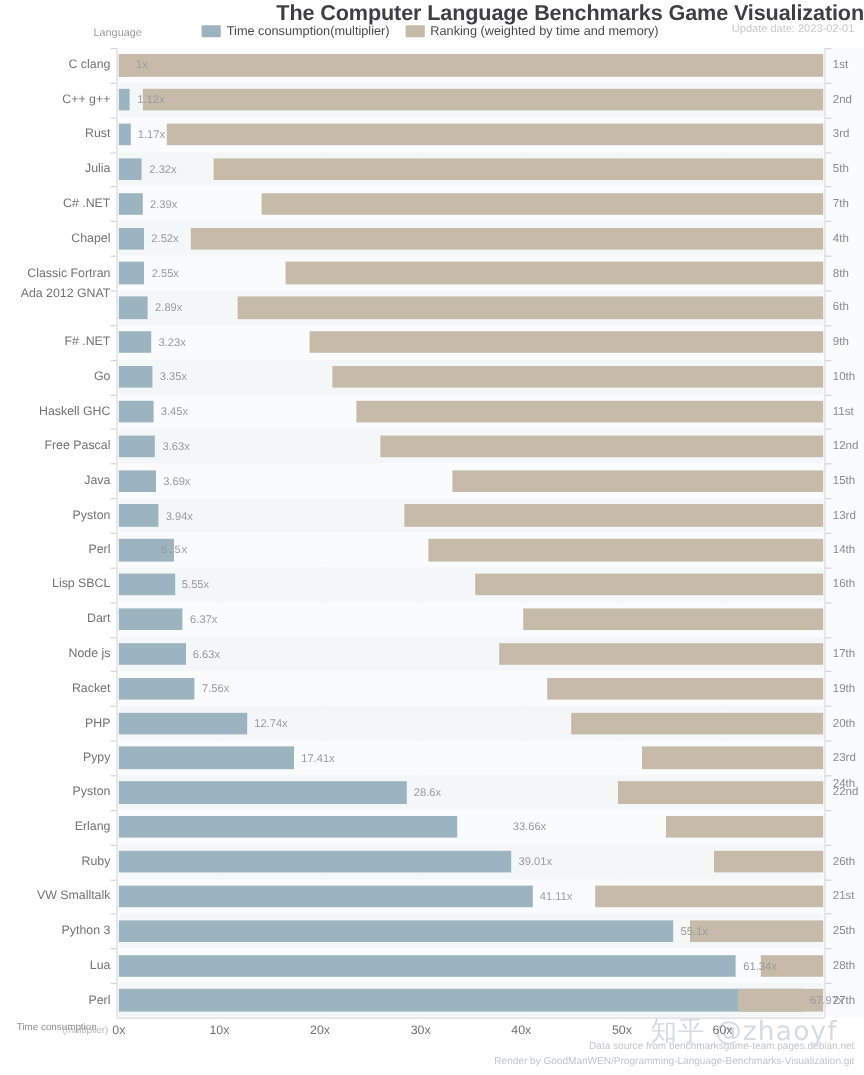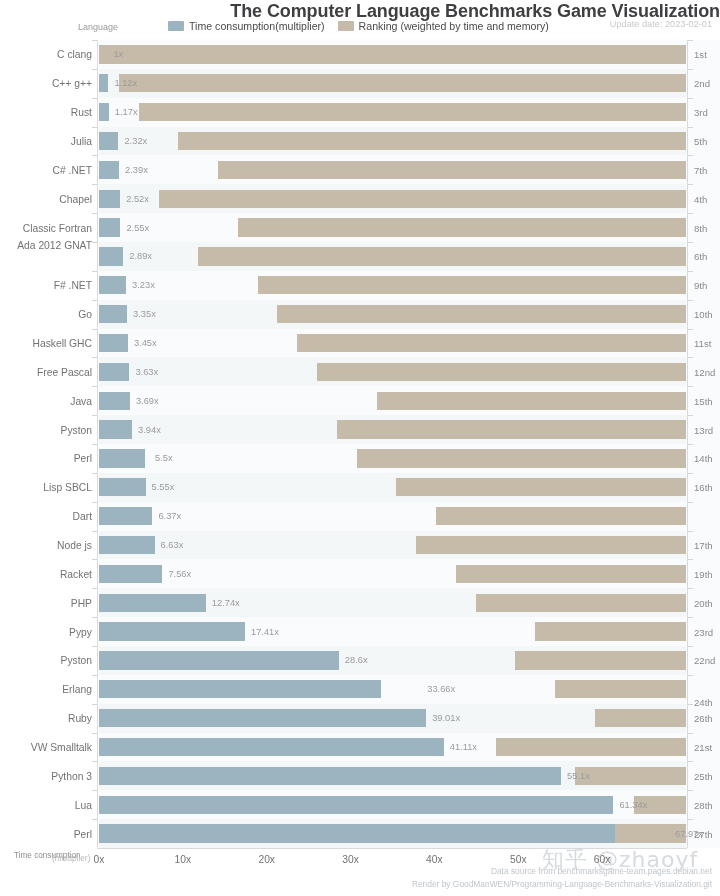--- a/index.html
+++ b/index.html
@@ -328,21 +328,21 @@
     <div class="band" style="top: 375.143px; height: 28.8571px; background: rgb(244, 247, 248);"></div>
     <div class="row" style="top: 380.481px; height: 18.18px;">
       <div class="bar-time" title="OCaml 3.94x" style="width: 33.0397px; background: rgb(156, 180, 191);"></div>
       <div class="bar-rank" title="OCaml 13rd" style="width: 349.027px; background: rgb(198, 187, 169);"></div>
       <div class="val-label" style="left: 39.0397px;">3.94x</div>
     </div>
     <div class="band" style="top: 404px; height: 28.8571px; background: rgb(250, 251, 252);"></div>
     <div class="row" style="top: 409.339px; height: 18.18px;">
       <div class="bar-time" title="Swift 5.5x" style="width: 46.1214px; background: rgb(156, 180, 191);"></div>
       <div class="bar-rank" title="Swift 14th" style="width: 329.196px; background: rgb(198, 187, 169);"></div>
-      <div class="val-label" style="left: 56px;">5.5x</div>
+      <div class="val-label" style="left: 35px; font-family: Liberation Mono, monospace;">5.5x</div>
     </div>
     <div class="band" style="top: 432.857px; height: 28.8571px; background: rgb(244, 247, 248);"></div>
     <div class="row" style="top: 438.196px; height: 18.18px;">
       <div class="bar-time" title="Lisp SBCL 5.55x" style="width: 46.5407px; background: rgb(156, 180, 191);"></div>
       <div class="bar-rank" title="Lisp SBCL 16th" style="width: 289.534px; background: rgb(198, 187, 169);"></div>
       <div class="val-label" style="left: 52.5407px;">5.55x</div>
     </div>
     <div class="band" style="top: 461.714px; height: 28.8571px; background: rgb(250, 251, 252);"></div>
     <div class="row" style="top: 467.053px; height: 18.18px;">
       <div class="bar-time" title="Dart 6.37x" style="width: 53.417px; background: rgb(156, 180, 191);"></div>
@@ -509,21 +509,21 @@
 <div class="cat-label" style="top: 631.571px; right: 628px;">Pypy</div>
 <div class="cat-tick" style="top: 617.143px;"></div>
 <div class="rank-label" style="top: 631.571px;">23rd</div>
 <div class="rank-tick" style="top: 617.143px;"></div>
 <div class="cat-label" style="top: 660.429px; right: 628px;">Pyston</div>
 <div class="cat-tick" style="top: 646px;"></div>
 <div class="rank-label" style="top: 660.429px;">22nd</div>
 <div class="rank-tick" style="top: 646px;"></div>
 <div class="cat-label" style="top: 689.286px; right: 628px;">Erlang</div>
 <div class="cat-tick" style="top: 674.857px;"></div>
-<div class="rank-label" style="top: 702px;">24th</div>
+<div class="rank-label" style="top: 653px;">24th</div>
 <div class="rank-tick" style="top: 674.857px;"></div>
 <div class="cat-label" style="top: 718.143px; right: 628px;">Ruby</div>
 <div class="cat-tick" style="top: 703.714px;"></div>
 <div class="rank-label" style="top: 718.143px;">26th</div>
 <div class="rank-tick" style="top: 703.714px;"></div>
 <div class="cat-label" style="top: 747px; right: 628px;">VW Smalltalk</div>
 <div class="cat-tick" style="top: 732.571px;"></div>
 <div class="rank-label" style="top: 747px;">21st</div>
 <div class="rank-tick" style="top: 732.571px;"></div>
 <div class="cat-label" style="top: 775.857px; right: 628px;">Python 3</div>

